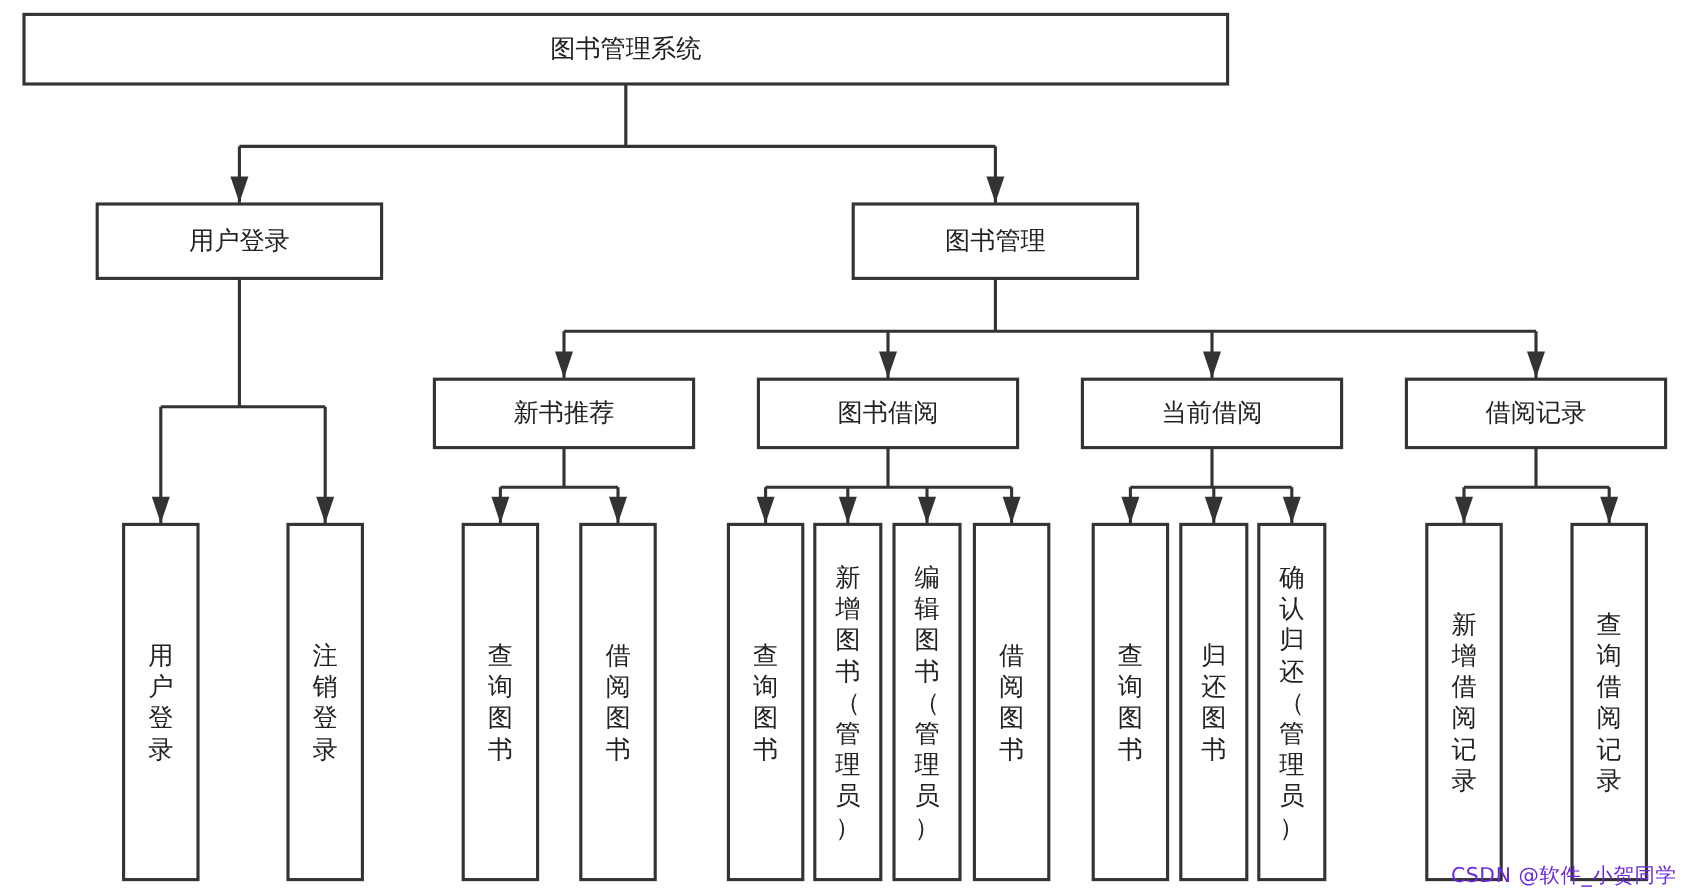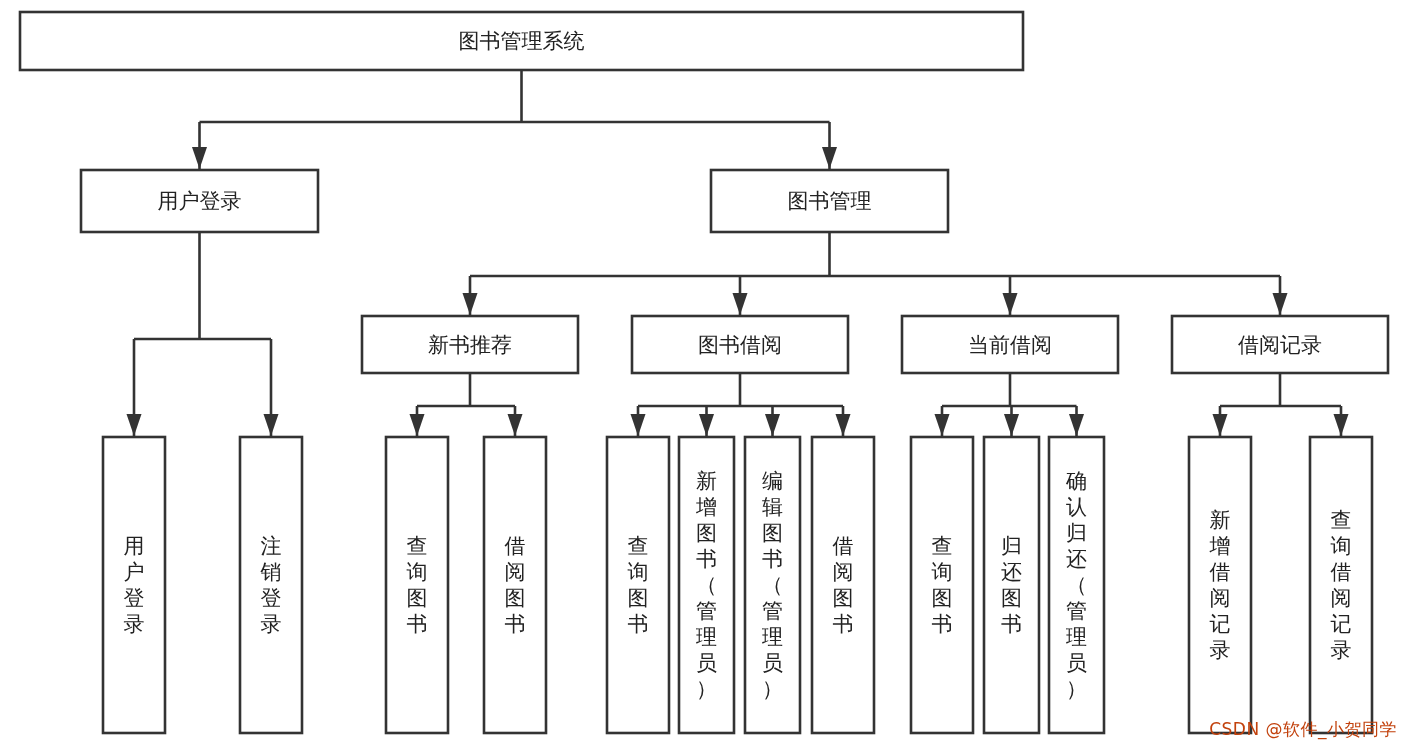--- a/index.html
+++ b/index.html
@@ -53,21 +53,21 @@
     font-family: "DejaVu Sans", "Liberation Sans", sans-serif;
     font-size: 21px;
     text-anchor: middle;
   }
   .watermark {
     position: absolute;
     right: 8px;
     bottom: 6px;
     font-family: "DejaVu Sans", "Liberation Sans", sans-serif;
     font-size: 17px;
-    color: #c2410c;
+    color: #6d28d9;
     white-space: nowrap;
     letter-spacing: 0.5px;
     pointer-events: none;
   }
 </style>
 </head>
 <body>
 
 <div id="diagram-root">
   <svg class="flow" viewBox="0 0 1405 747" xmlns="http://www.w3.org/2000/svg">

